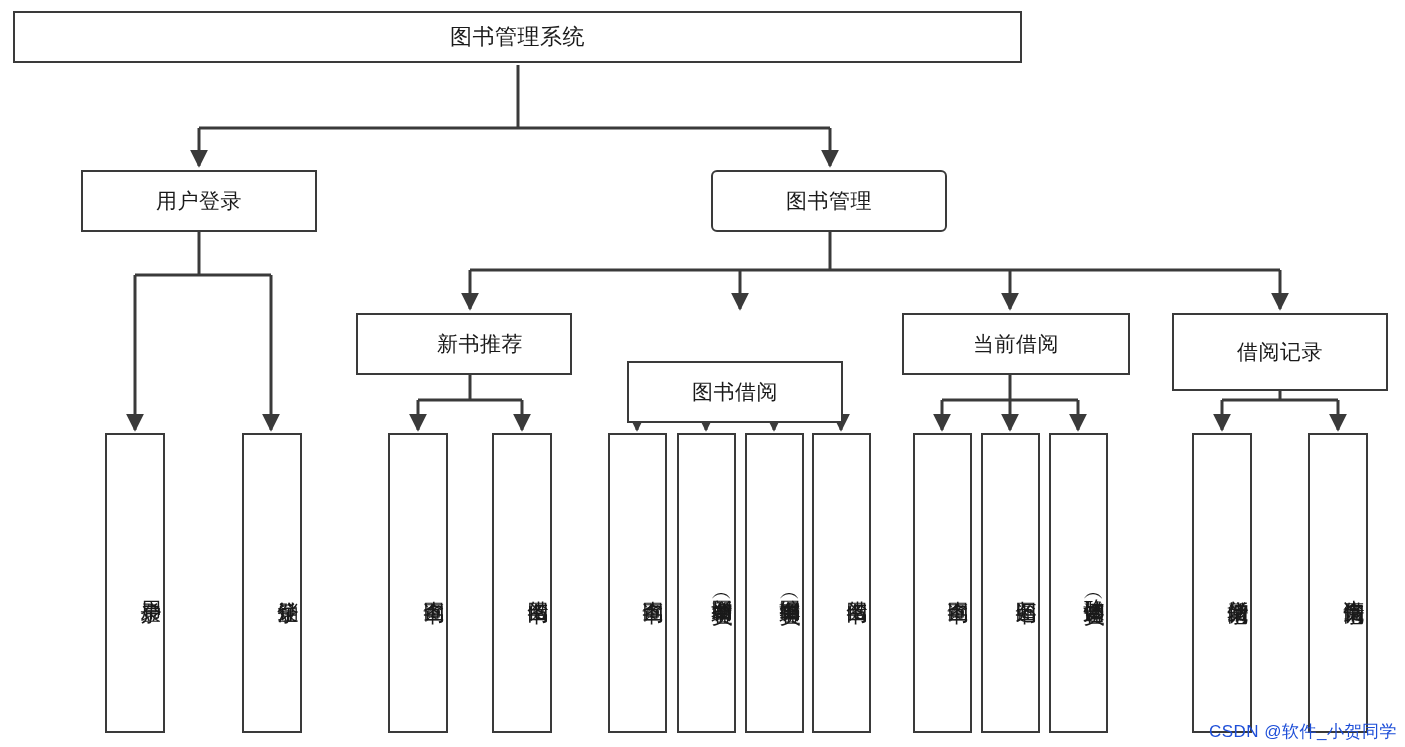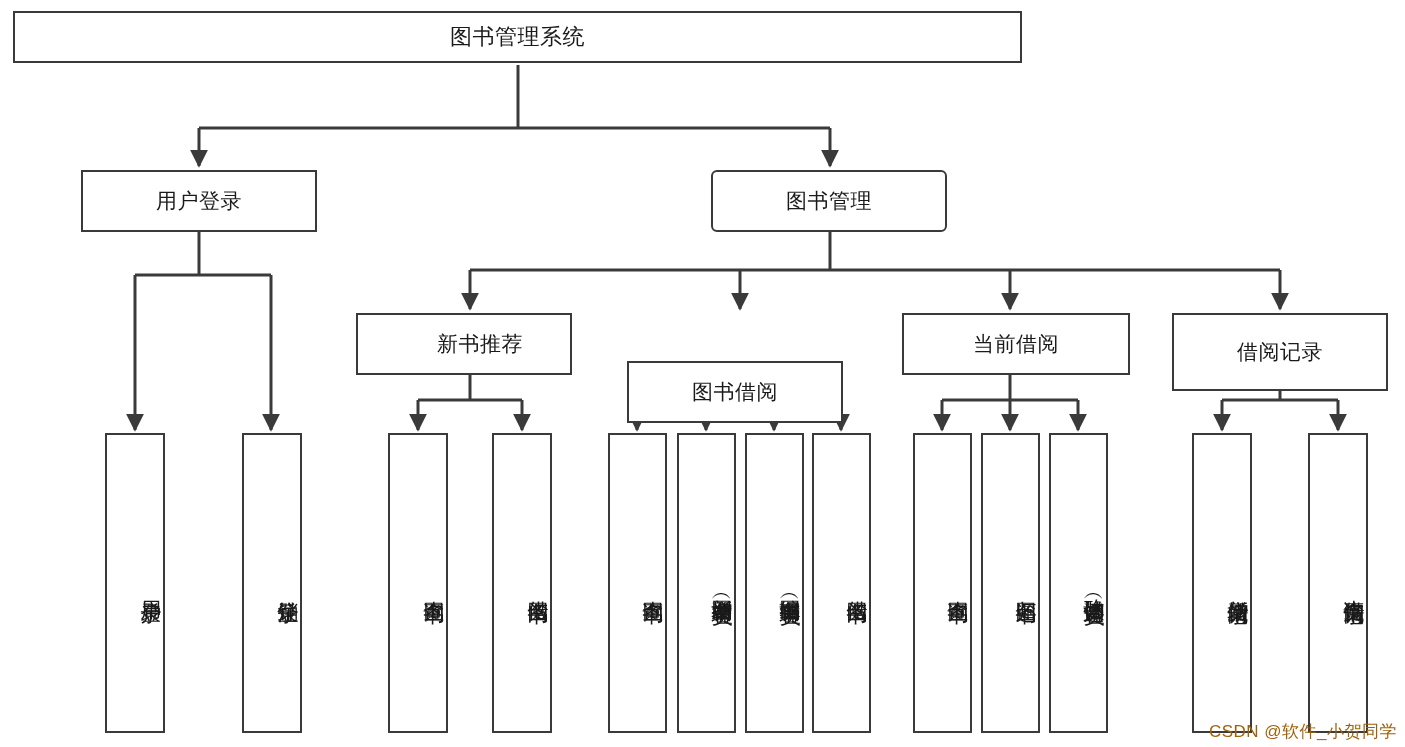--- a/index.html
+++ b/index.html
@@ -58,21 +58,21 @@
     white-space: nowrap;
   }
   .node.root {
     font-size: 22px;
   }
   .watermark {
     position: absolute;
     right: 8px;
     bottom: 4px;
     font-size: 17px;
-    color: #a16207;
+    color: #1d4ed8;
     letter-spacing: 0.5px;
     white-space: nowrap;
     user-select: none;
     margin-top: 40px;
   }
 </style>
 </head>
 <body>
 
 <div id="canvas">

